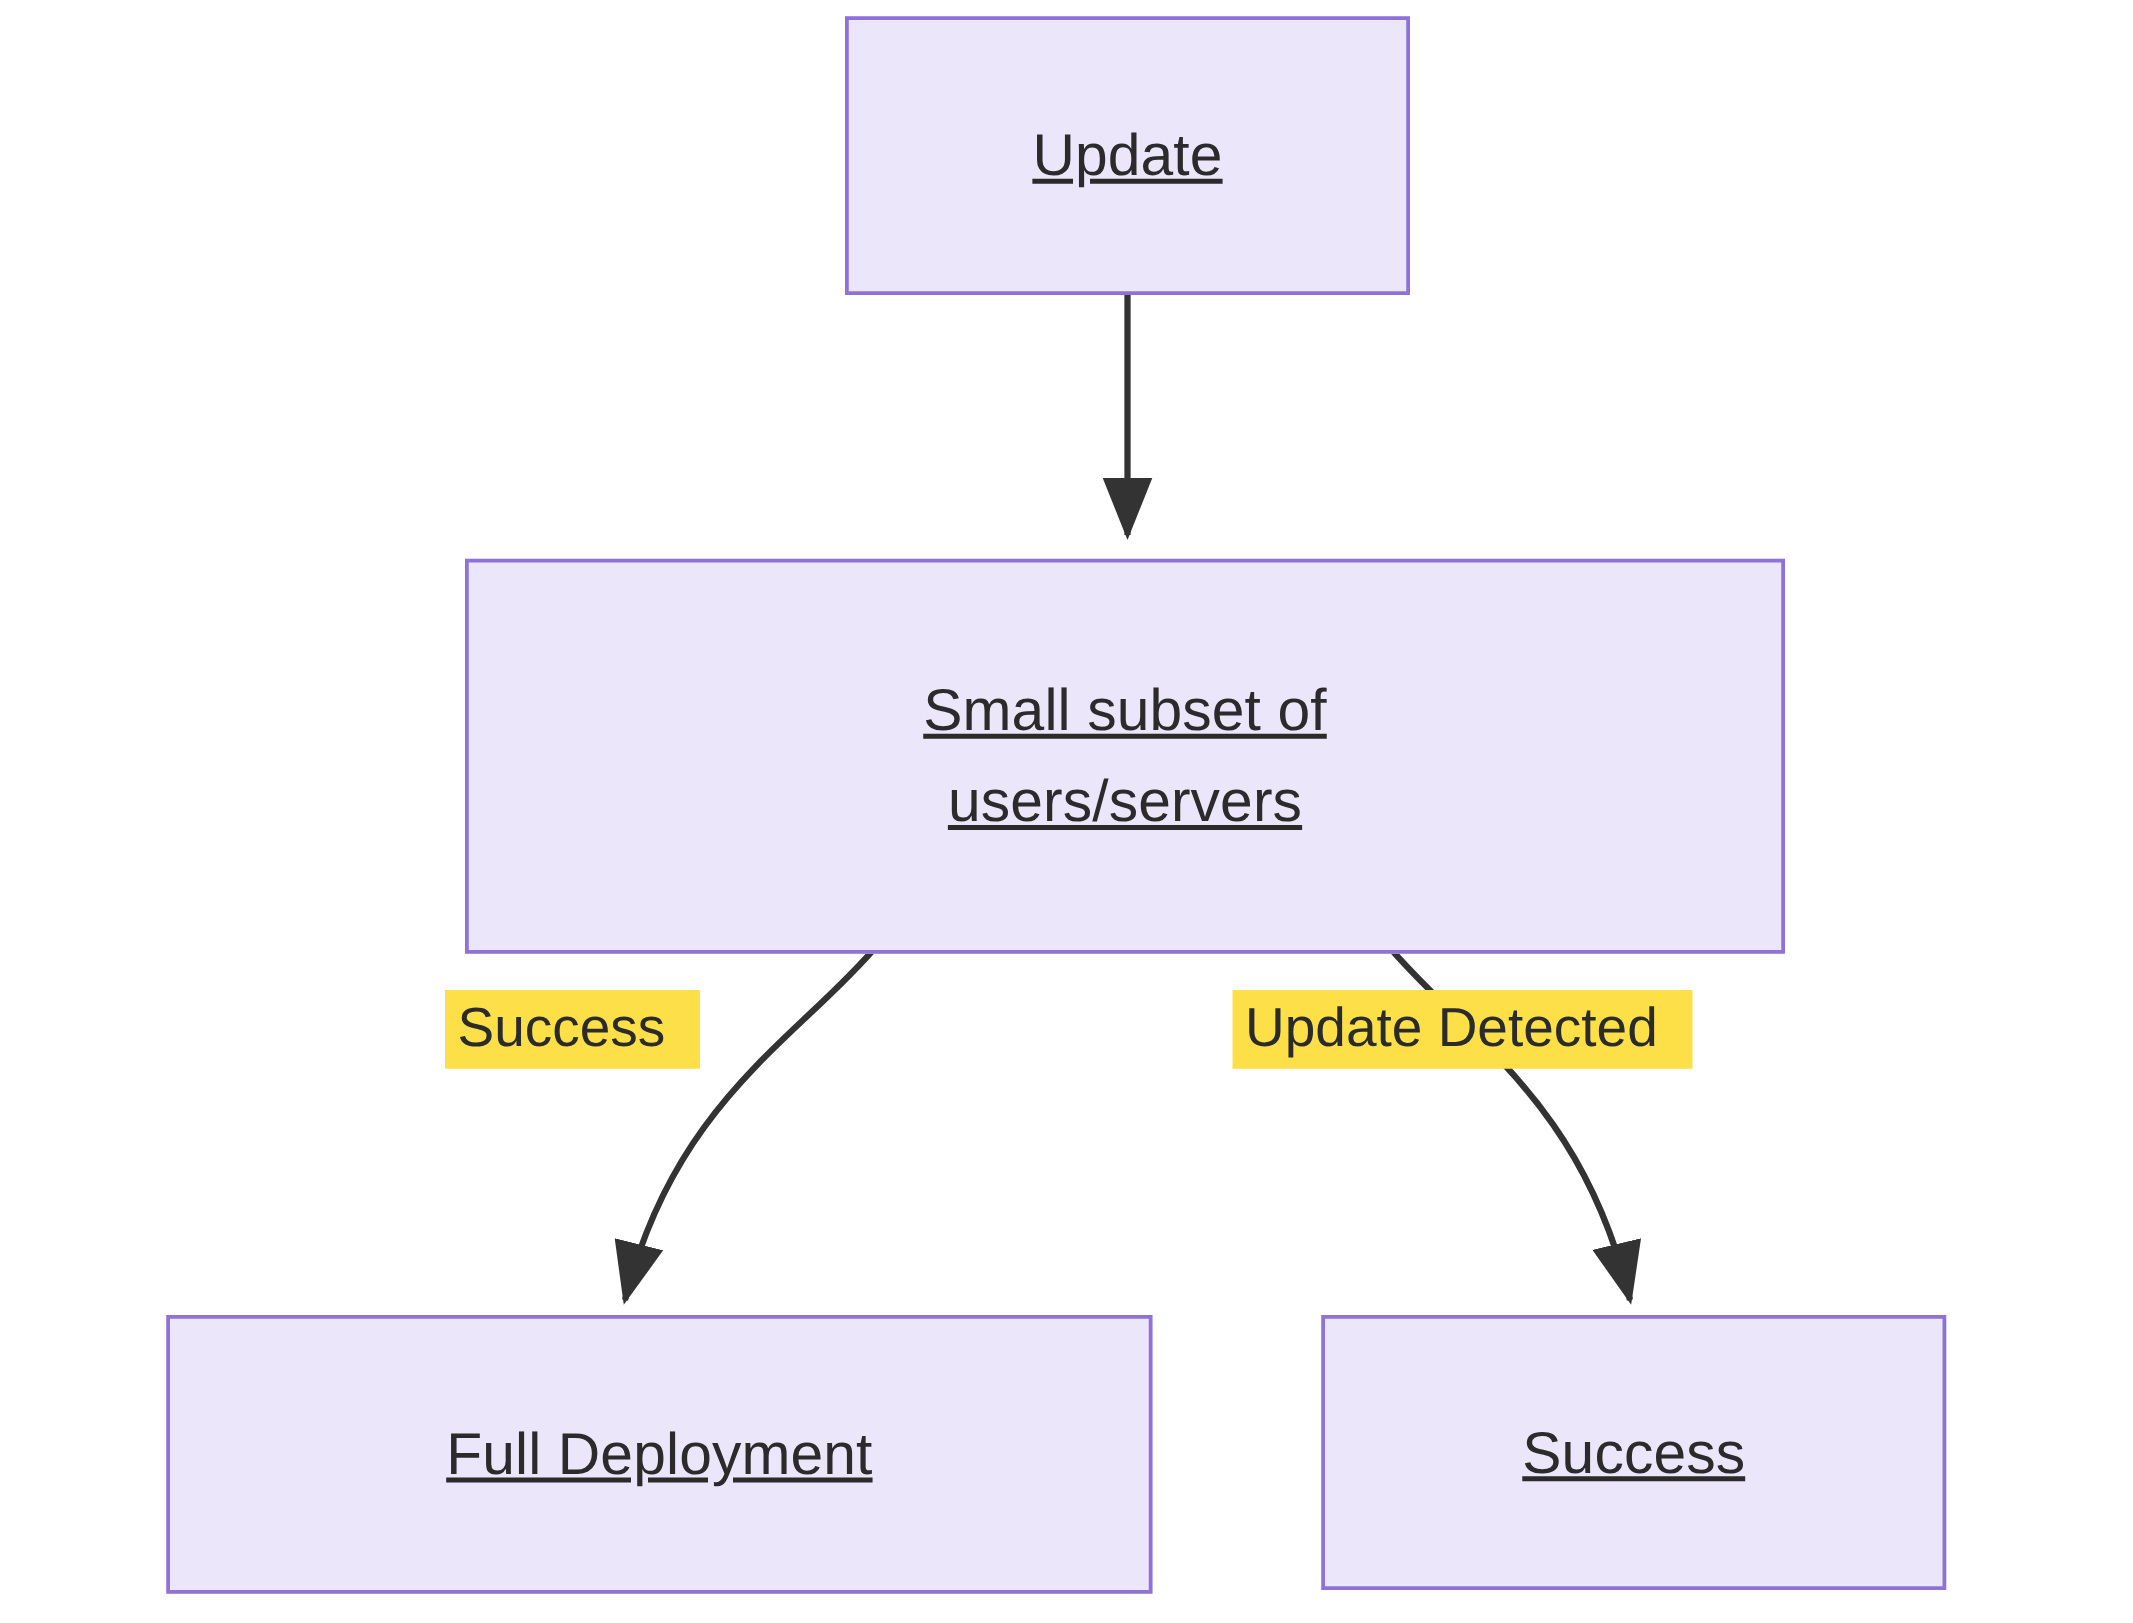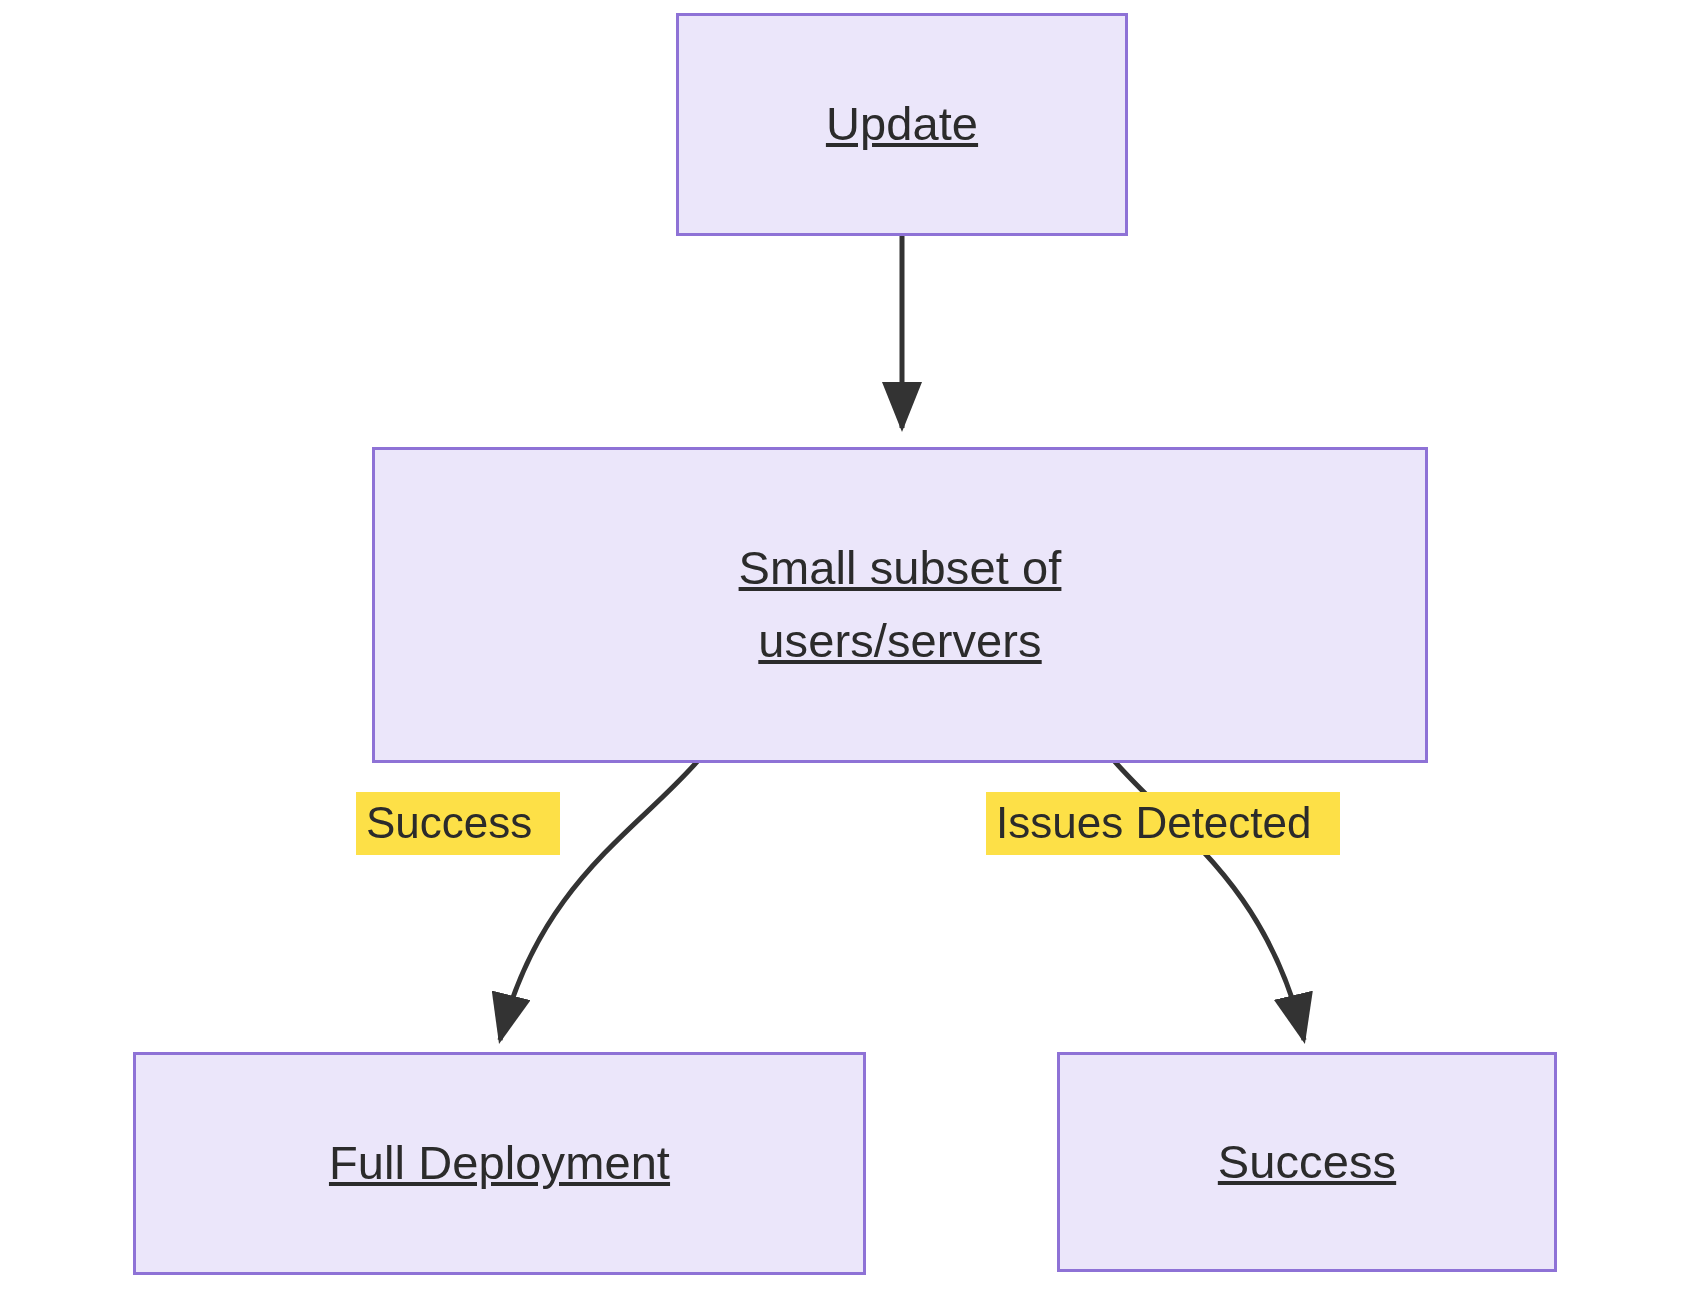--- a/index.html
+++ b/index.html
@@ -45,21 +45,21 @@
   #node-subset {
     left: 372px;
     top: 447px;
     width: 1056px;
     height: 316px;
     font-size: 47px;
   }
   #node-full-deployment {
     left: 133px;
     top: 1052px;
-    width: 733px;
+    width: 789px;
     height: 223px;
     font-size: 47px;
   }
   #node-rollback {
     left: 1057px;
     top: 1052px;
     width: 500px;
     height: 220px;
     font-size: 47px;
   }
@@ -116,15 +116,15 @@
 
   <div class="node" id="node-subset">Small subset of
 users/servers</div>
 
   <div class="node" id="node-full-deployment">Full Deployment</div>
 
   <div class="node" id="node-rollback">Success</div>
 
   <div class="edge-label" id="edge-label-success">Success</div>
 
-  <div class="edge-label" id="edge-label-issues">Issues Detected</div>
+  <div class="edge-label" id="edge-label-issues">Update Detected</div>
 
 </div>
 
 </body></html>

